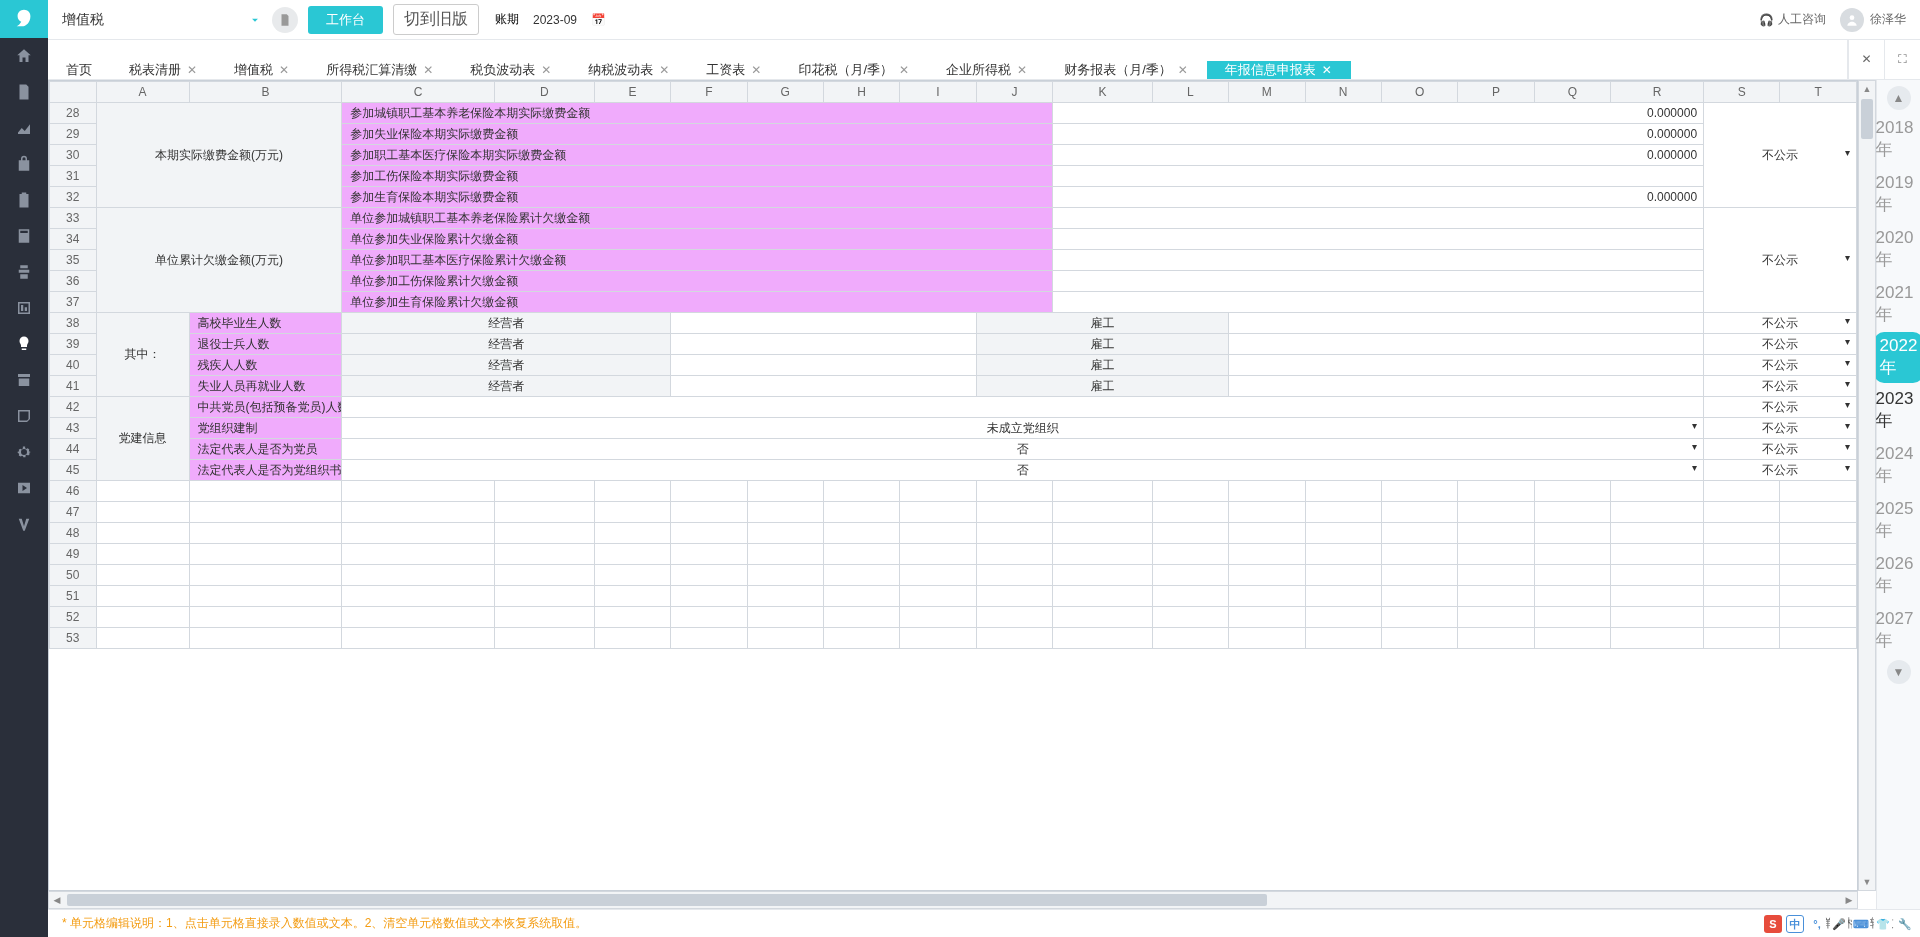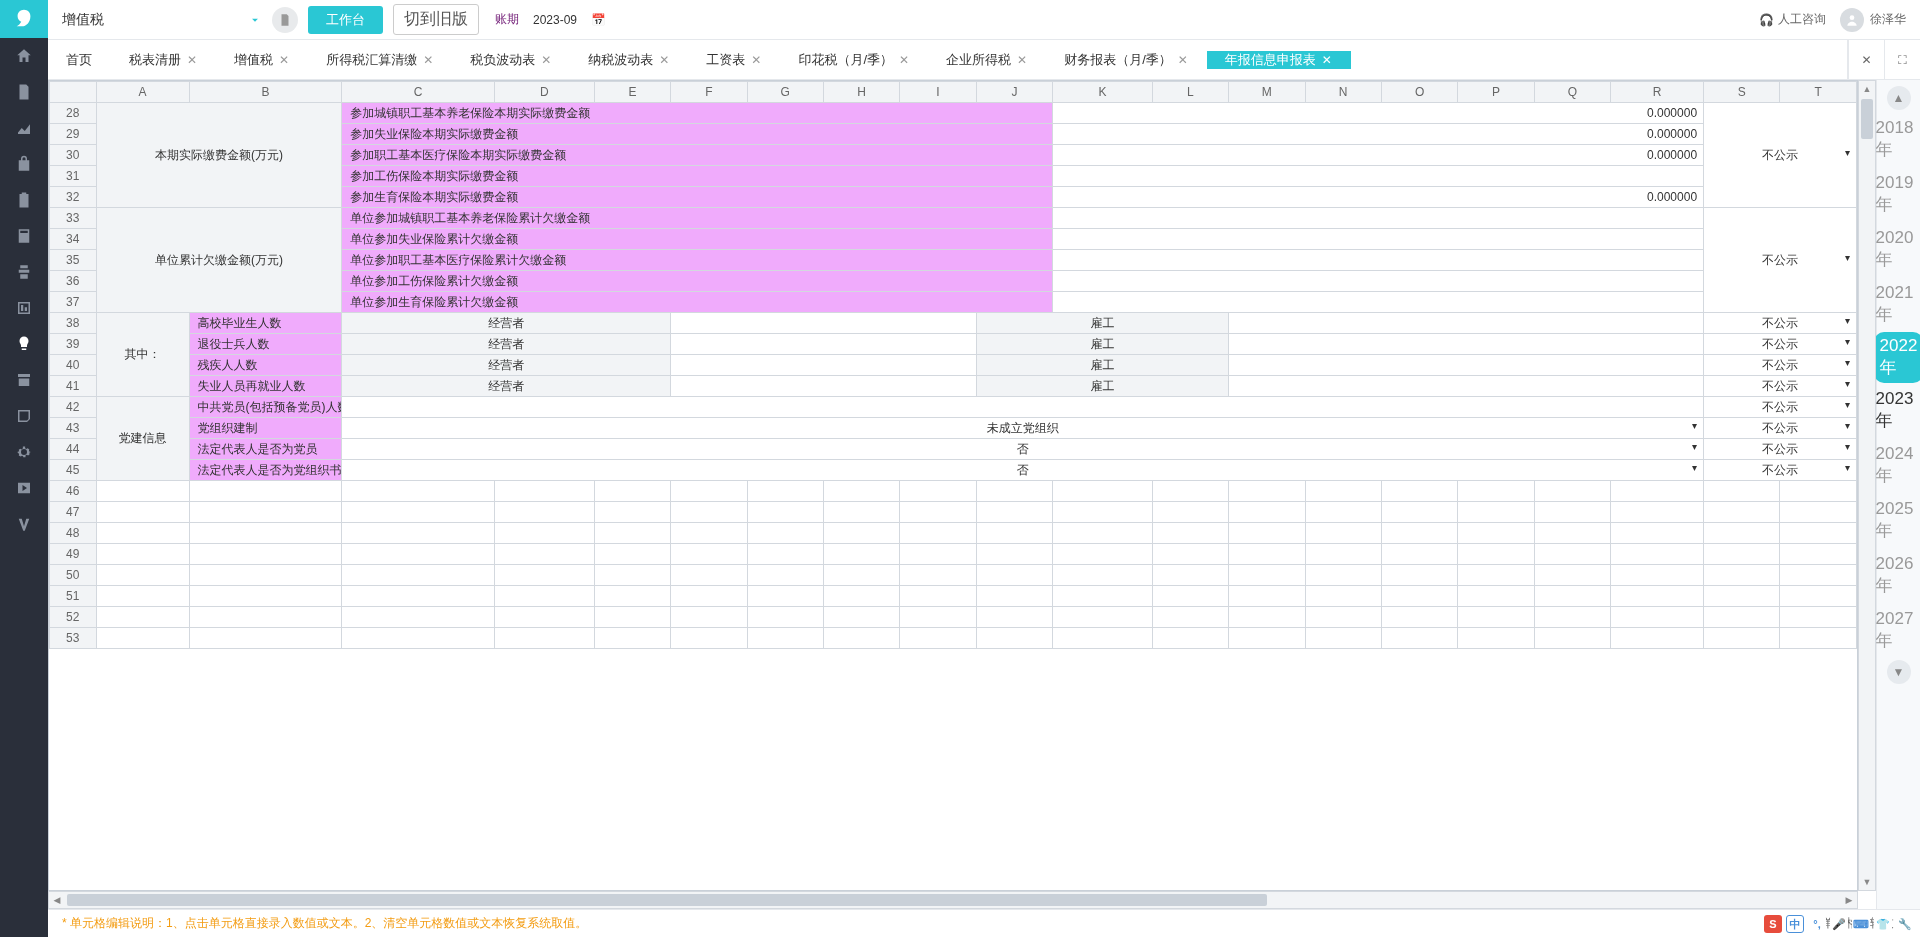--- a/index.html
+++ b/index.html
@@ -13,28 +13,28 @@
 .sidebar .nav-item svg{width:18px;height:18px;fill:currentColor}
 .main{flex:1;display:flex;flex-direction:column;min-width:0}
 .topbar{height:40px;background:#fff;border-bottom:1px solid #e5e8ec;display:flex;align-items:center;padding:0 14px;gap:10px}
 .company-sel{display:flex;align-items:center;gap:8px;min-width:200px;cursor:pointer}
 .company-sel .label{font-size:14px;color:#333}
 .company-sel svg{width:14px;height:14px;fill:#2ac7d4}
 .doc-icon{width:26px;height:26px;border-radius:50%;background:#e8eaec;display:flex;align-items:center;justify-content:center;cursor:pointer}
 .doc-icon svg{width:14px;height:14px;fill:#999}
 .btn-primary{background:#2ac7d4;color:#fff;border:none;padding:5px 18px;border-radius:3px;cursor:pointer;font-size:13px}
 .btn-outline{background:#fff;border:1px solid #ccc;padding:4px 10px;border-radius:3px;cursor:pointer;font-size:16px;color:#555}
-.period-label{color:#701a75;margin-left:6px}
+.period-label{color:#000000;margin-left:6px}
 .period-val{color:#333;margin-left:4px}
 .cal-icon{color:#2ac7d4;margin-left:4px;cursor:pointer}
 .topbar-right{margin-left:auto;display:flex;align-items:center;gap:14px}
 .consult{display:flex;align-items:center;gap:4px;color:#666;cursor:pointer}
 .user{display:flex;align-items:center;gap:6px;color:#666;cursor:pointer}
 .user .avatar{width:24px;height:24px;border-radius:50%;background:#d8dce0;display:flex;align-items:center;justify-content:center}
-.tabs-bar{height:40px;background:#fff;border-bottom:1px solid #e5e8ec;display:flex;align-items:center;position:relative}
+.tabs-bar{height:40px;background:#fff;border-bottom:1px solid #e5e8ec;display:flex;align-items:flex-end;position:relative}
 .tabs-scroll{display:flex;align-items:stretch;flex:1;overflow:hidden}
 .tab{display:flex;align-items:center;padding:0 18px;font-size:13px;color:#333;cursor:pointer;border-right:1px solid transparent;white-space:nowrap;gap:6px}
 .tab .close{color:#999;font-size:12px}
 .tab.active{background:#2ac7d4;color:#fff}
 .tab.active .close{color:#fff}
 .tab-actions{display:flex;align-items:center;gap:0;padding:0;border-left:1px solid #e5e8ec}
 .tab-action{width:36px;height:40px;display:flex;align-items:center;justify-content:center;cursor:pointer;color:#666;border-left:1px solid #e5e8ec}
 .subtabs{height:38px;background:#fff;display:flex;align-items:stretch;padding:0 12px;border-bottom:1px solid #e5e8ec;position:relative}
 .subtab{padding:0 14px;display:flex;align-items:center;font-size:13px;cursor:pointer;color:#666;background:#eef0f2}
 .subtab.active{color:#2ac7d4;background:#fff;border-top:2px solid transparent}

